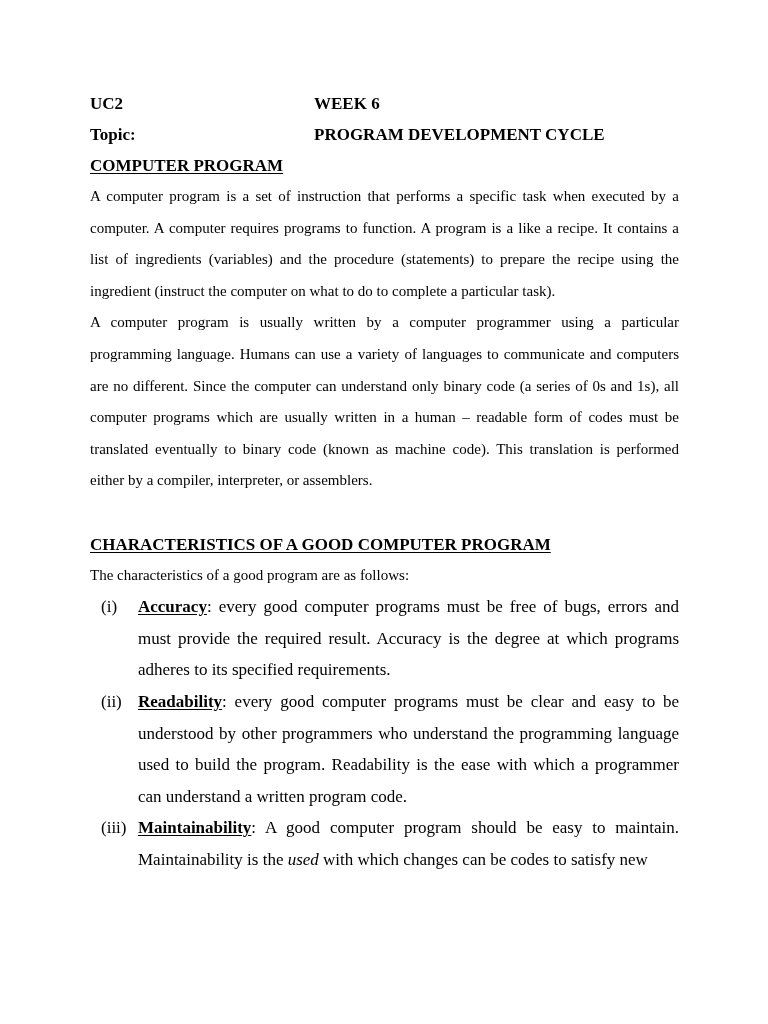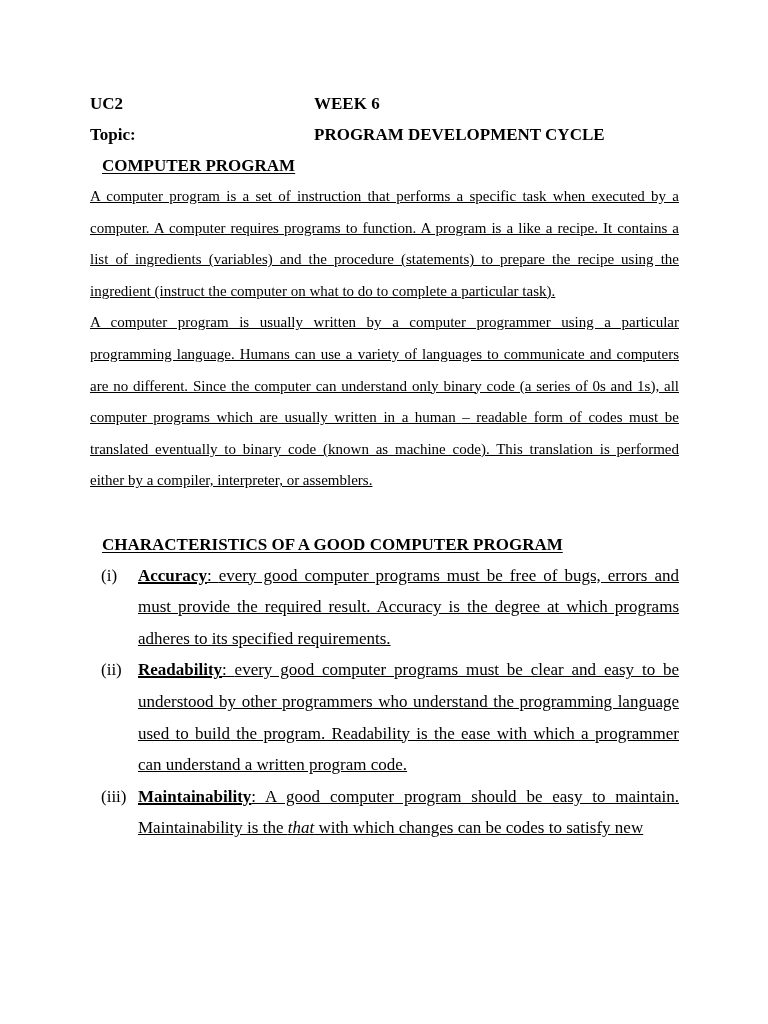--- a/index.html
+++ b/index.html
@@ -15,21 +15,20 @@
     -webkit-font-smoothing: antialiased;
   }
 
   .page {
     position: relative;
     width: 768px;
     height: 1024px;
     background: #ffffff;
     box-sizing: border-box;
     padding: 88px 89px 8px 90px;
-    text-decoration: underline;
   }
 
   
   .hdr-row {
     display: block;
     position: relative;
     font-weight: bold;
     font-size: 17px;
     line-height: 31px;
     white-space: nowrap;
@@ -45,21 +44,20 @@
   }
 
   
   .section-heading {
     font-weight: bold;
     font-size: 17px;
     line-height: 31px;
     text-decoration: underline;
     text-underline-offset: 2px;
     display: inline-block;
-    margin-left: 12px;
   }
   .heading-block {
     line-height: 31px;
   }
 
   
   p.body {
     margin: 0;
     font-size: 15px;
     line-height: 31.6px;
@@ -127,30 +125,31 @@
 
   <p class="body">A computer program is a set of instruction that performs a specific task when executed by a computer. A computer requires programs to function. A program is a like a recipe. It contains a list of ingredients (variables) and the procedure (statements) to prepare the recipe using the ingredient (instruct the computer on what to do to complete a particular task).</p>
   <p class="body">A computer program is usually written by a computer programmer using a particular programming language. Humans can use a variety of languages to communicate and computers are no different. Since the computer can understand only binary code (a series of 0s and 1s), all computer programs which are usually written in a human – readable form of codes must be translated eventually to binary code (known as machine code). This translation is performed either by a compiler, interpreter, or assemblers.</p>
 
   <div class="spacer-line"></div>
 
   <div class="heading-block">
     <span class="section-heading">CHARACTERISTICS OF A GOOD COMPUTER PROGRAM</span>
   </div>
 
+  <p class="body last-of-para">The characteristics of a good program are as follows:</p>
 
   <div class="list">
 
     <div class="list-item">
       <span class="list-marker">(i)</span><span class="b-u">Accuracy</span><span>: </span><span>every good computer programs must be free of bugs, errors and must provide the required result. Accuracy is the degree at which programs adheres to its specified requirements.</span>
     </div>
 
     <div class="list-item">
       <span class="list-marker">(ii)</span><span class="b-u">Readability</span><span>: </span><span>every good computer programs must be clear and easy to be understood by other programmers who understand the programming language used to build the program. Readability is the ease with which a programmer can understand a written program code.</span>
     </div>
 
     <div class="list-item">
-      <span class="list-marker tight">(iii)</span><span class="b-u">Maintainability</span><span>: </span><span>A good computer program should be easy to maintain. Maintainability is the </span><span class="ital">that</span><span> with which changes can be codes to satisfy new</span>
+      <span class="list-marker tight">(iii)</span><span class="b-u">Maintainability</span><span>: </span><span>A good computer program should be easy to maintain. Maintainability is the </span><span class="ital">used</span><span> with which changes can be codes to satisfy new</span>
     </div>
 
   </div>
 
 </div>
 
 </body></html>

